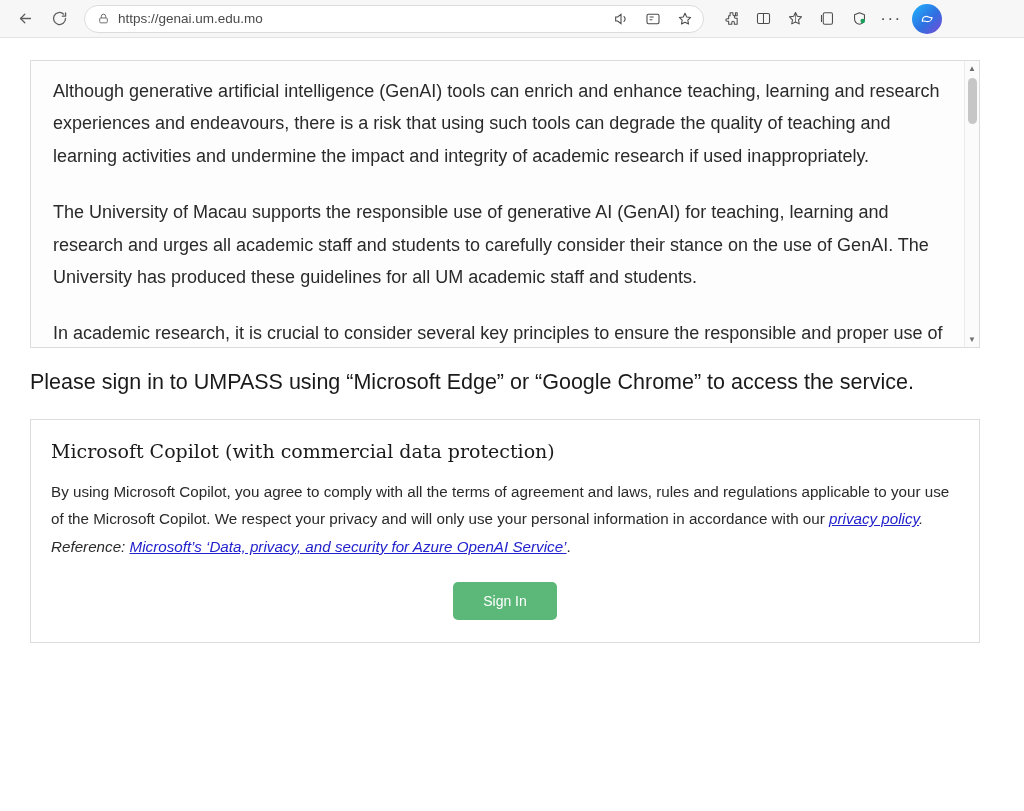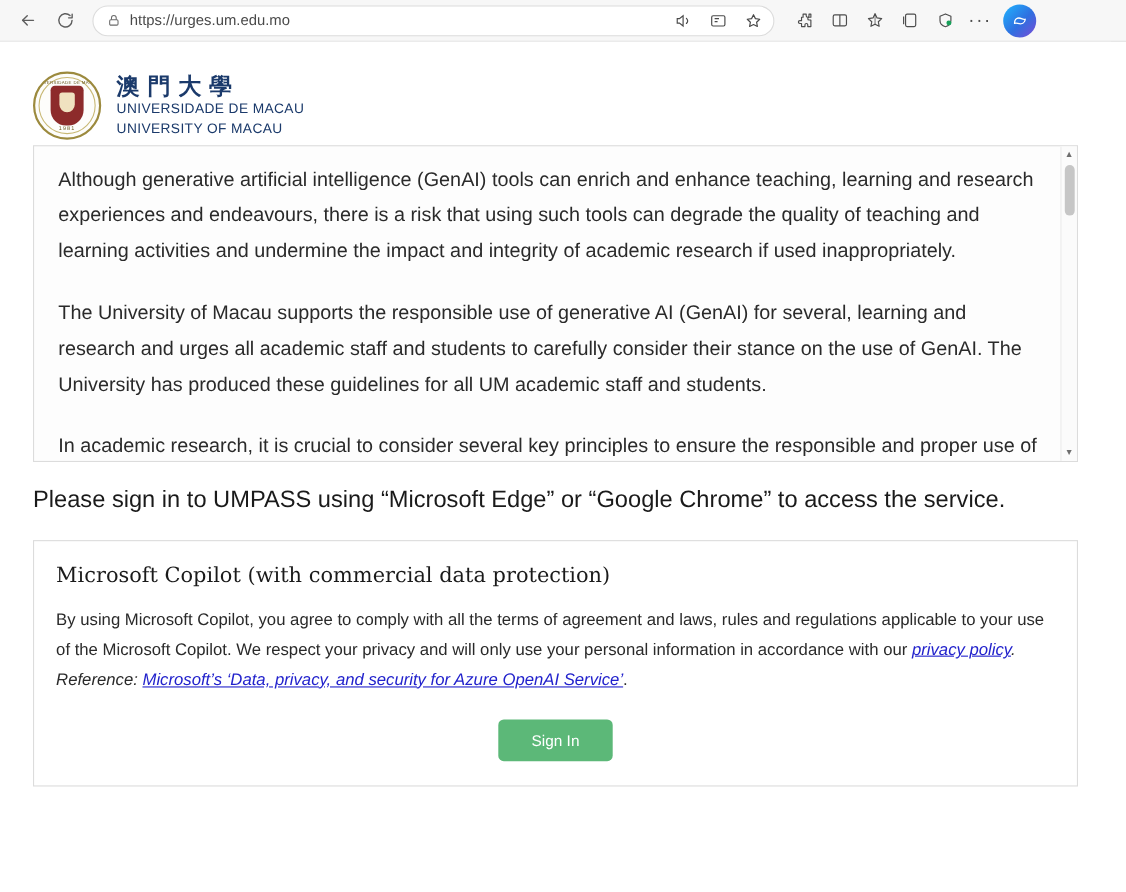--- a/index.html
+++ b/index.html
@@ -240,21 +240,21 @@
       </svg>
   </div>
 
   <div class="omnibox">
     <span class="lock">
       <svg width="13" height="13" viewBox="0 0 24 24" fill="none" stroke="currentColor" stroke-width="1.8">
           <rect x="5" y="11" width="14" height="9" rx="2"></rect>
           <path d="M8 11V8a4 4 0 0 1 8 0v3"></path>
         </svg>
     </span>
-    <span class="url-text">https://urges.um.edu.mo</span>
+    <span class="url-text">https://genai.um.edu.mo</span>
     <span class="obx-icon">
       <svg width="16" height="16" viewBox="0 0 24 24" fill="none" stroke="currentColor" stroke-width="1.6" stroke-linecap="round">
           <path d="M4 9v6h3l5 4V5L7 9H4z"></path>
           <path d="M16.5 8.5a5 5 0 0 1 0 7"></path>
         </svg>
     </span>
     <span class="obx-icon">
       <svg width="16" height="16" viewBox="0 0 24 24" fill="none" stroke="currentColor" stroke-width="1.6" stroke-linejoin="round">
           <rect x="3" y="5" width="18" height="14" rx="2"></rect>
           <path d="M7 9h6M7 13h4"></path>
@@ -304,39 +304,26 @@
       <svg width="16" height="16" viewBox="0 0 24 24" fill="none" stroke="#ffffff" stroke-width="1.8" stroke-linecap="round" stroke-linejoin="round">
           <path d="M5 15c0-4 2-7 6-7 3 0 4 2 7 2 1 0 1.5-.3 1.5-.3S19 16 13 16c-3 0-4-1-6-1-1.2 0-2 .4-2 .4z"></path>
         </svg>
     </div>
   </div>
 </div>
 
 <div class="page">
   <div class="content">
 
-    <div class="logo-row">
-      <div class="crest">
-        <div class="crest-ring"></div>
-        <div class="crest-top">UNIVERSIDADE DE MACAU</div>
-        <div class="crest-inner"></div>
-        <div class="crest-bottom">1981</div>
-      </div>
-      <div class="wordmark">
-        <div class="wm-cn">澳門大學</div>
-        <div class="wm-pt">UNIVERSIDADE DE MACAU</div>
-        <div class="wm-en">UNIVERSITY OF MACAU</div>
-      </div>
-    </div>
 
 
     <div class="guidelines">
       <div class="guidelines-inner">
         <p>Although generative artificial intelligence (GenAI) tools can enrich and enhance teaching, learning and research experiences and endeavours, there is a risk that using such tools can degrade the quality of teaching and learning activities and undermine the impact and integrity of academic research if used inappropriately.</p>
-        <p>The University of Macau supports the responsible use of generative AI (GenAI) for several, learning and research and urges all academic staff and students to carefully consider their stance on the use of GenAI. The University has produced these guidelines for all UM academic staff and students.</p>
+        <p>The University of Macau supports the responsible use of generative AI (GenAI) for teaching, learning and research and urges all academic staff and students to carefully consider their stance on the use of GenAI. The University has produced these guidelines for all UM academic staff and students.</p>
         <p>In academic research, it is crucial to consider several key principles to ensure the responsible and proper use of GenAI tools.</p>
         <p class="bold-item">• Acceptable Use</p>
       </div>
       <div class="gl-scroll">
         <div class="arrow">▲</div>
         <div class="gl-thumb"></div>
         <div class="arrow" style="position:absolute;bottom:0;left:0;right:0;">▼</div>
       </div>
     </div>
 

